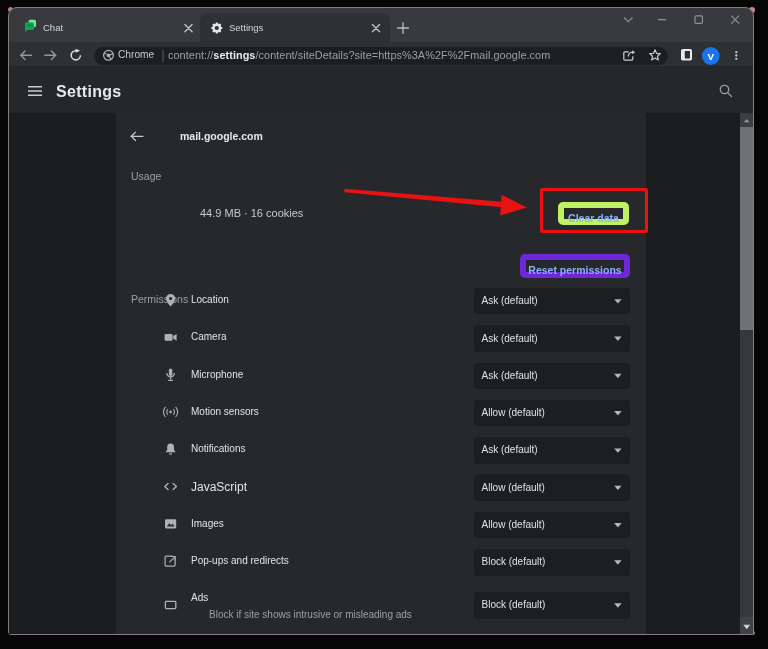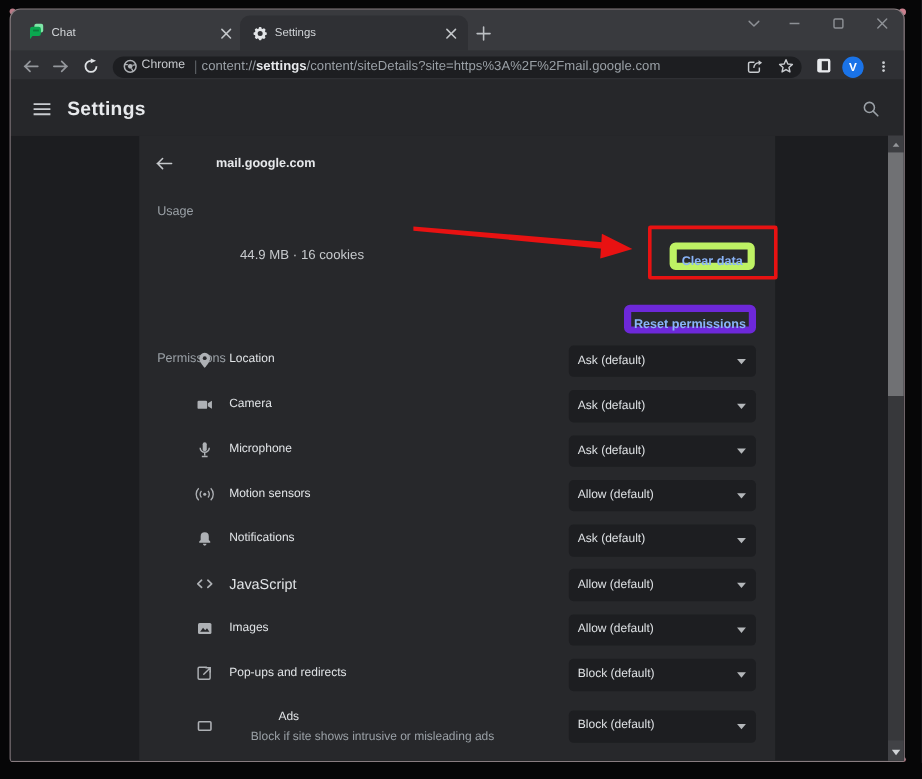--- a/index.html
+++ b/index.html
@@ -44,21 +44,21 @@
 <div style="position:absolute;left:481.5px;top:442.4px;height:16px;line-height:16px;font-size:10px;color:#dee1e4;font-weight:400;white-space:nowrap;">Ask (default)</div>
 <div style="position:absolute;left:191px;top:478.5px;height:16px;line-height:16px;font-size:12px;color:#e0e3e6;font-weight:400;white-space:nowrap;">JavaScript</div>
 <div style="position:absolute;left:473.5px;top:474.45px;width:156.5px;height:26.5px;background:#1d1e21;border-radius:4px;"></div>
 <div style="position:absolute;left:481.5px;top:479.7px;height:16px;line-height:16px;font-size:10px;color:#dee1e4;font-weight:400;white-space:nowrap;">Allow (default)</div>
 <div style="position:absolute;left:191px;top:515.8px;height:16px;line-height:16px;font-size:10px;color:#e0e3e6;font-weight:400;white-space:nowrap;">Images</div>
 <div style="position:absolute;left:473.5px;top:511.75px;width:156.5px;height:26.5px;background:#1d1e21;border-radius:4px;"></div>
 <div style="position:absolute;left:481.5px;top:517.0px;height:16px;line-height:16px;font-size:10px;color:#dee1e4;font-weight:400;white-space:nowrap;">Allow (default)</div>
 <div style="position:absolute;left:191px;top:553.1px;height:16px;line-height:16px;font-size:10px;color:#e0e3e6;font-weight:400;white-space:nowrap;">Pop-ups and redirects</div>
 <div style="position:absolute;left:473.5px;top:549.0500000000001px;width:156.5px;height:26.5px;background:#1d1e21;border-radius:4px;"></div>
 <div style="position:absolute;left:481.5px;top:554.3px;height:16px;line-height:16px;font-size:10px;color:#dee1e4;font-weight:400;white-space:nowrap;">Block (default)</div>
-<div style="position:absolute;left:191px;top:590.4px;height:16px;line-height:16px;font-size:10px;color:#e0e3e6;font-weight:400;white-space:nowrap;margin-left:41px;">Ads</div>
+<div style="position:absolute;left:191px;top:590.4px;height:16px;line-height:16px;font-size:10px;color:#e0e3e6;font-weight:400;white-space:nowrap;">Ads</div>
 <div style="position:absolute;left:473.5px;top:592.05px;width:156.5px;height:26.5px;background:#1d1e21;border-radius:4px;"></div>
 <div style="position:absolute;left:481.5px;top:597.3px;height:16px;line-height:16px;font-size:10px;color:#dee1e4;font-weight:400;white-space:nowrap;">Block (default)</div>
 <div style="position:absolute;left:209px;top:606.5px;height:16px;line-height:16px;font-size:10px;color:#9aa0a6;font-weight:400;white-space:nowrap;">Block if site shows intrusive or misleading ads</div>
 <div style="position:absolute;left:740px;top:113px;width:12.5px;height:521px;background:#37383b;"></div>
 <div style="position:absolute;left:740px;top:113px;width:12.5px;height:14px;background:#3d3e42;"></div>
 <div style="position:absolute;left:740px;top:617px;width:12.5px;height:17px;background:#414246;"></div>
 <div style="position:absolute;left:740px;top:127px;width:12.5px;height:203px;background:#707174;"></div>
 <svg width="768" height="649" viewBox="0 0 768 649" style="position:absolute;left:0;top:0;">
     <g>
       <rect x="28.6" y="19.8" width="7.4" height="7.2" rx="1.6" fill="#7fe5a7"></rect>

